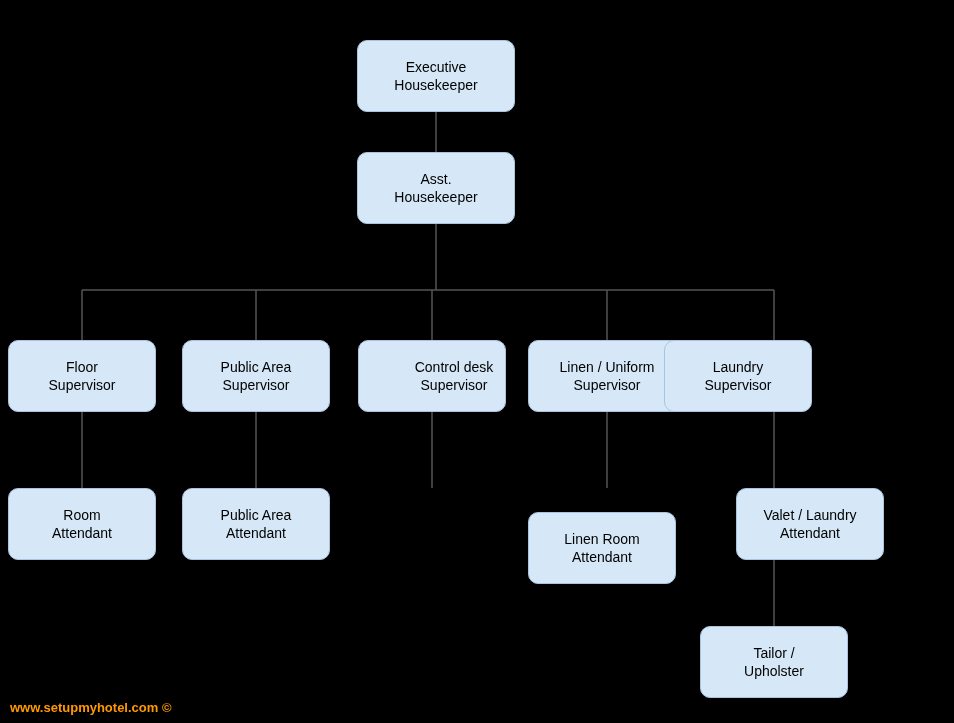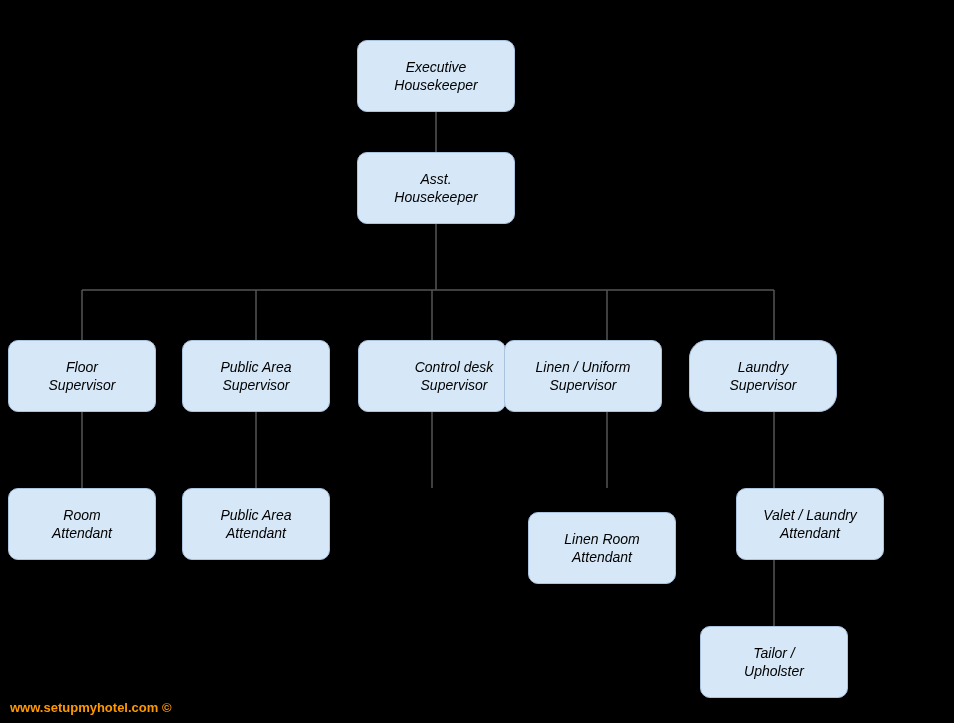--- a/index.html
+++ b/index.html
@@ -10,21 +10,20 @@
       height: 723px;
       overflow: hidden;
       font-family: Arial, sans-serif;
       position: relative;
     }
 
     .org-chart {
       position: relative;
       width: 787px;
       height: 723px;
-      font-style: italic;
     }
 
     .node {
       position: absolute;
       background: #d6e8f7;
       border: 1px solid #aac4e0;
       border-radius: 10px;
       display: flex;
       align-items: center;
       justify-content: center;
@@ -84,22 +83,22 @@
     <line x1="774" y1="412" x2="774" y2="488" stroke="#555" stroke-width="1.5"></line>
 
     <line x1="774" y1="560" x2="774" y2="626" stroke="#555" stroke-width="1.5"></line>
   </svg>
 
 <div class="node" style="left: 357px; top: 40px; width: 158px; height: 72px;">Executive<br>Housekeeper</div>
     <div class="node" style="left: 357px; top: 152px; width: 158px; height: 72px;">Asst.<br>Housekeeper</div>
     <div class="node" style="left: 8px; top: 340px; width: 148px; height: 72px;">Floor<br>Supervisor</div>
     <div class="node" style="left: 182px; top: 340px; width: 148px; height: 72px;">Public Area<br>Supervisor</div>
     <div class="node" style="left: 358px; top: 340px; width: 148px; height: 72px; padding-left: 44px;">Control desk<br>Supervisor</div>
-    <div class="node" style="left: 504px; top: 340px; width: 158px; height: 72px;">Linen / Uniform<br>Supervisor</div>
-    <div class="node" style="left: 689px; top: 340px; width: 148px; height: 72px; border-radius: 18px;">Laundry<br>Supervisor</div>
+    <div class="node" style="left: 528px; top: 340px; width: 158px; height: 72px;">Linen / Uniform<br>Supervisor</div>
+    <div class="node" style="left: 664px; top: 340px; width: 148px; height: 72px;">Laundry<br>Supervisor</div>
     <div class="node" style="left: 8px; top: 488px; width: 148px; height: 72px; text-align: center;">Room<br>Attendant</div>
     <div class="node" style="left: 182px; top: 488px; width: 148px; height: 72px;">Public Area<br>Attendant</div>
     <div class="node" style="left: 528px; top: 512px; width: 148px; height: 72px;">Linen Room<br>Attendant</div>
     <div class="node" style="left: 736px; top: 488px; width: 148px; height: 72px;">Valet / Laundry<br>Attendant</div>
     <div class="node" style="left: 700px; top: 626px; width: 148px; height: 72px;">Tailor /<br>Upholster</div>
   </div>
 
 <div class="watermark">www.setupmyhotel.com ©</div>
 
 </body></html>

